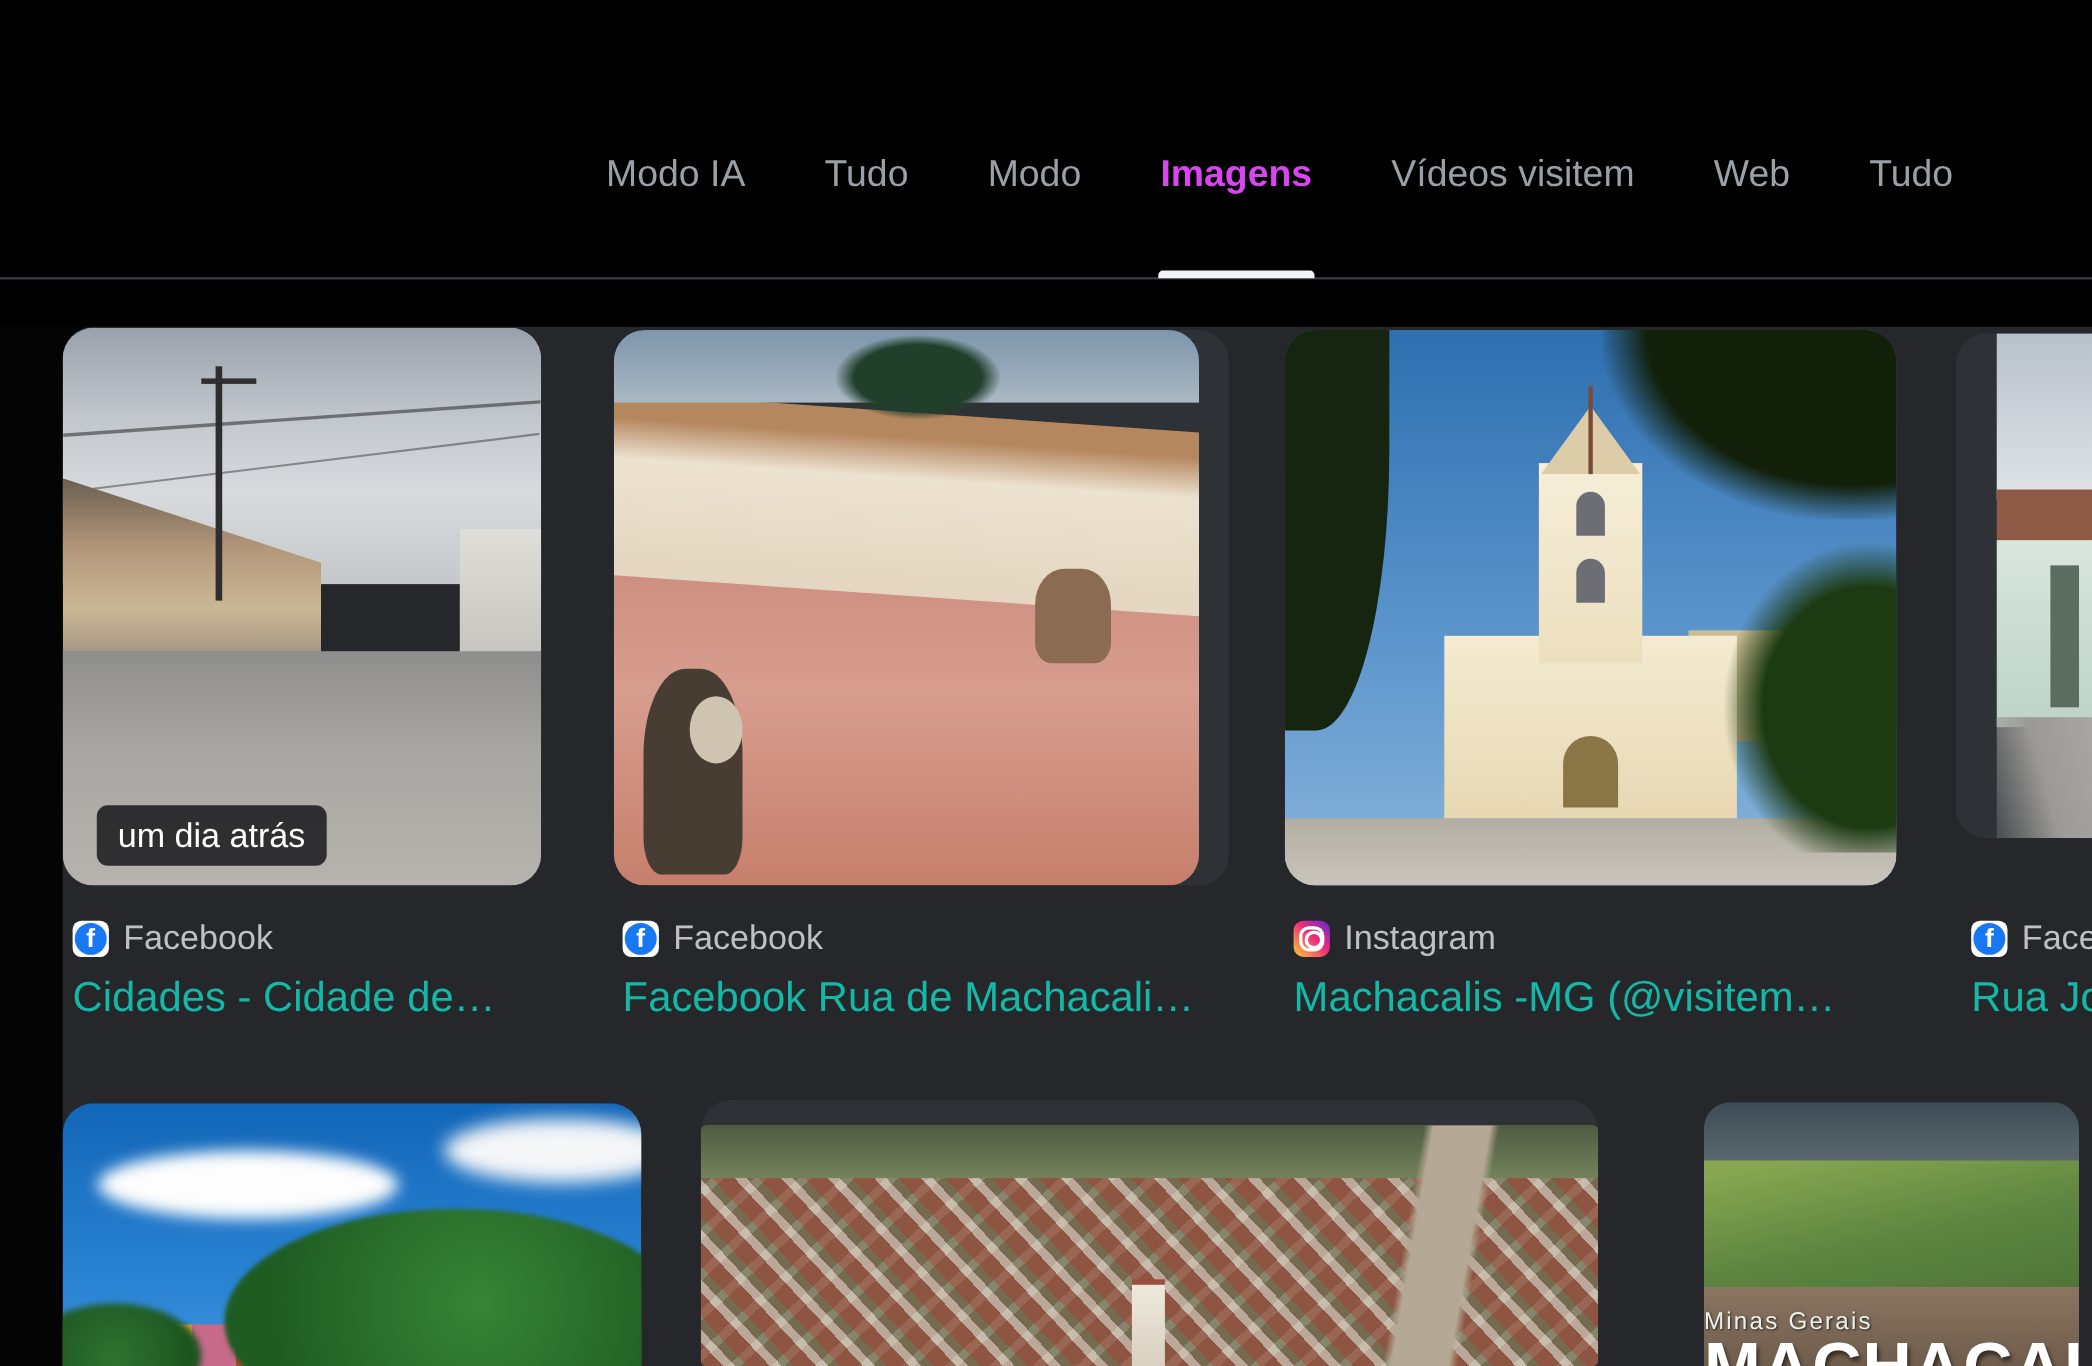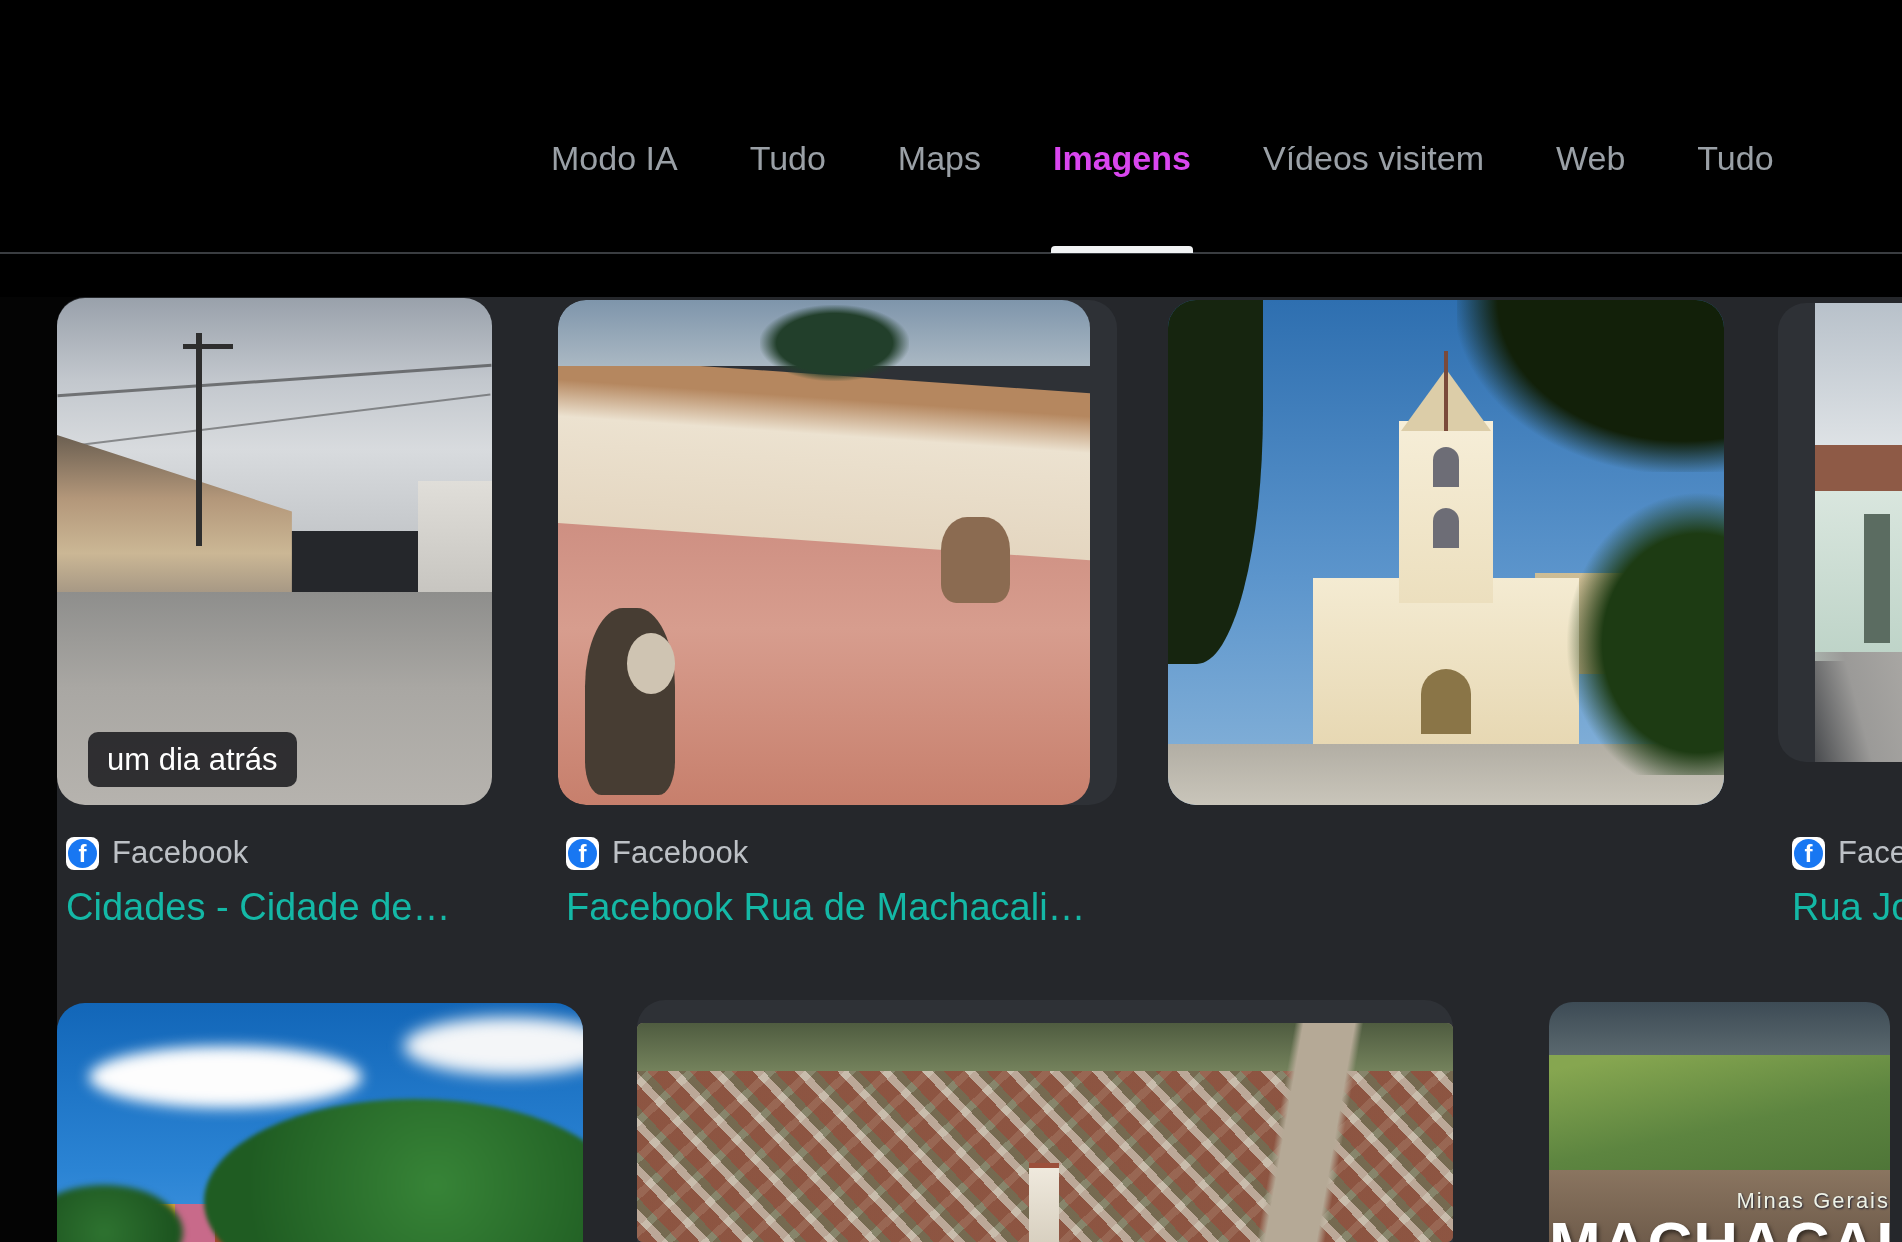--- a/index.html
+++ b/index.html
@@ -40,21 +40,21 @@
   .ig-lens{position:absolute;left:50%;top:50%;width:11px;height:11px;margin:-7px 0 0 -7px;border:3px solid #fff;border-radius:50%;}
   .ig-dot{position:absolute;right:7px;top:7px;width:3px;height:3px;background:#fff;border-radius:50%;}
 
   
   .badge{position:absolute;left:31px;top:434px;height:55px;line-height:55px;padding:0 19px;
     background:rgba(28,29,32,0.88);color:#fff;font-size:31px;border-radius:10px;z-index:3;white-space:nowrap;}
   .watermark{position:absolute;left:84px;top:420px;font-size:46px;font-weight:bold;color:#fff;z-index:2;white-space:nowrap;
     text-shadow:0 0 6px #000,2px 2px 3px #000,-2px -2px 3px #000;}
 
   
-  .poster-sub{position:absolute;left:0;right:0;top:186px;text-align:right;color:#eef2e6;font-size:22px;
+  .poster-sub{position:absolute;left:0;right:0;top:186px;text-align:left;color:#eef2e6;font-size:22px;
     letter-spacing:2px;text-shadow:1px 1px 2px #223;}
   .poster-title{position:absolute;left:0;right:0;top:206px;text-align:center;color:#fff;font-weight:bold;
     font-size:62px;letter-spacing:1px;text-shadow:2px 3px 4px rgba(0,0,0,.55);white-space:nowrap;}
 
   
   
   .p1-sky{left:0;top:0;right:0;height:46%;background:linear-gradient(180deg,#99a1ab,#c2c7cd 35%,#d8dbde 65%,#c5c8cb);}
   .p1-bldg-l{left:0;top:27%;width:54%;height:36%;background:linear-gradient(180deg,#6b5f51,#b3977a 35%,#cbb795 65%,#90857a);
     clip-path:polygon(0 0,100% 42%,100% 100%,0 100%);}
   .p1-bldg-r{right:0;top:36%;width:17%;height:25%;background:linear-gradient(180deg,#e0ded9,#c4c2bd);}
@@ -123,21 +123,21 @@
 <body>
 
 <div id="stage">
 
   <div id="header" class="abs"></div>
   <div id="divider" class="abs"></div>
 
   <div id="nav" class="abs">
     <div class="tab">Modo IA</div>
     <div class="tab">Tudo</div>
-    <div class="tab">Maps</div>
+    <div class="tab">Modo</div>
     <div class="tab selected">
       <span>Imagens</span>
       <span class="tab-underline"></span>
     </div>
     <div class="tab">Vídeos visitem</div>
     <div class="tab">Web</div>
     <div class="tab">Tudo</div>
   </div>
 
   <div id="panel" class="abs"></div>
@@ -206,20 +206,31 @@
   <div class="caption" style="left:566px;top:836px;">
     <div class="src-row">
       <span class="fb-icon">
           <span class="fb-circle">f</span>
         </span>
       <span class="src-label">Facebook</span>
     </div>
     <div class="title">Facebook Rua de Machacali…</div>
   </div>
 
+  <div class="caption" style="left:1176px;top:836px;">
+    <div class="src-row">
+      <span class="ig-icon">
+        <span class="ig-cam"></span>
+        <span class="ig-lens"></span>
+        <span class="ig-dot"></span>
+      </span>
+      <span class="src-label">Instagram</span>
+    </div>
+    <div class="title">Machacalis -MG (@visitem…</div>
+  </div>
 
   <div class="caption" style="left:1792px;top:836px;">
     <div class="src-row">
       <span class="fb-icon">
           <span class="fb-circle">f</span>
         </span>
       <span class="src-label">Facebook</span>
     </div>
     <div class="title">Rua Jo</div>
   </div>

